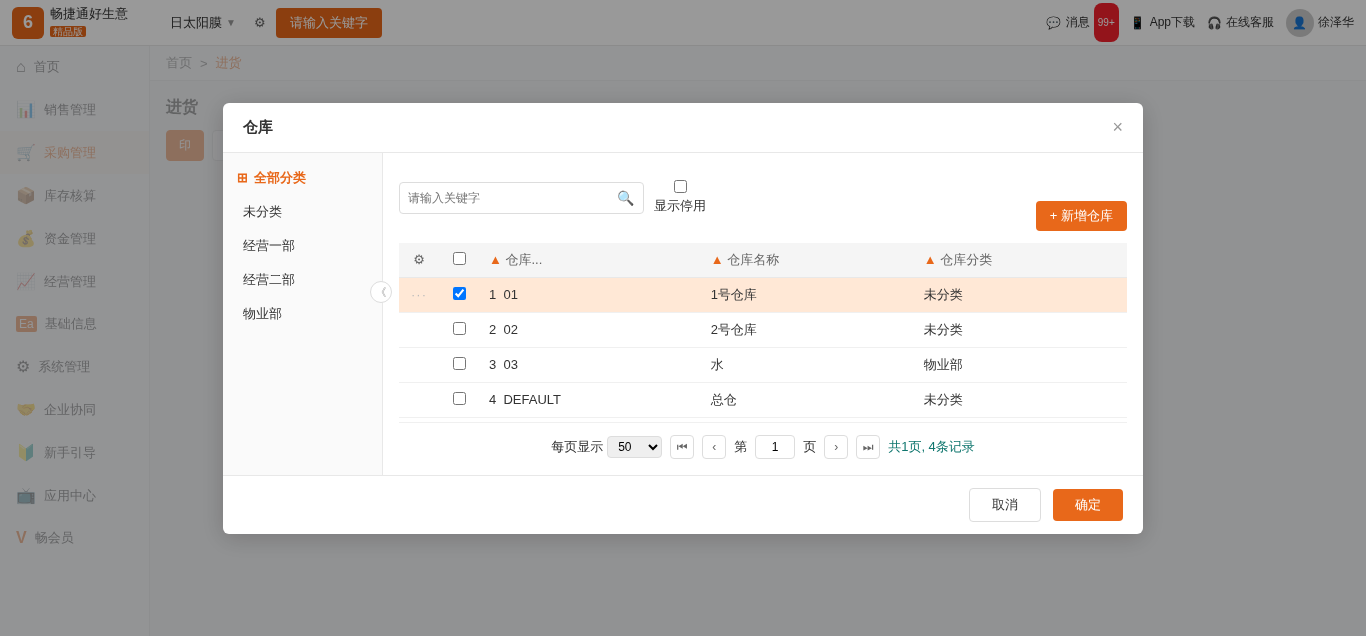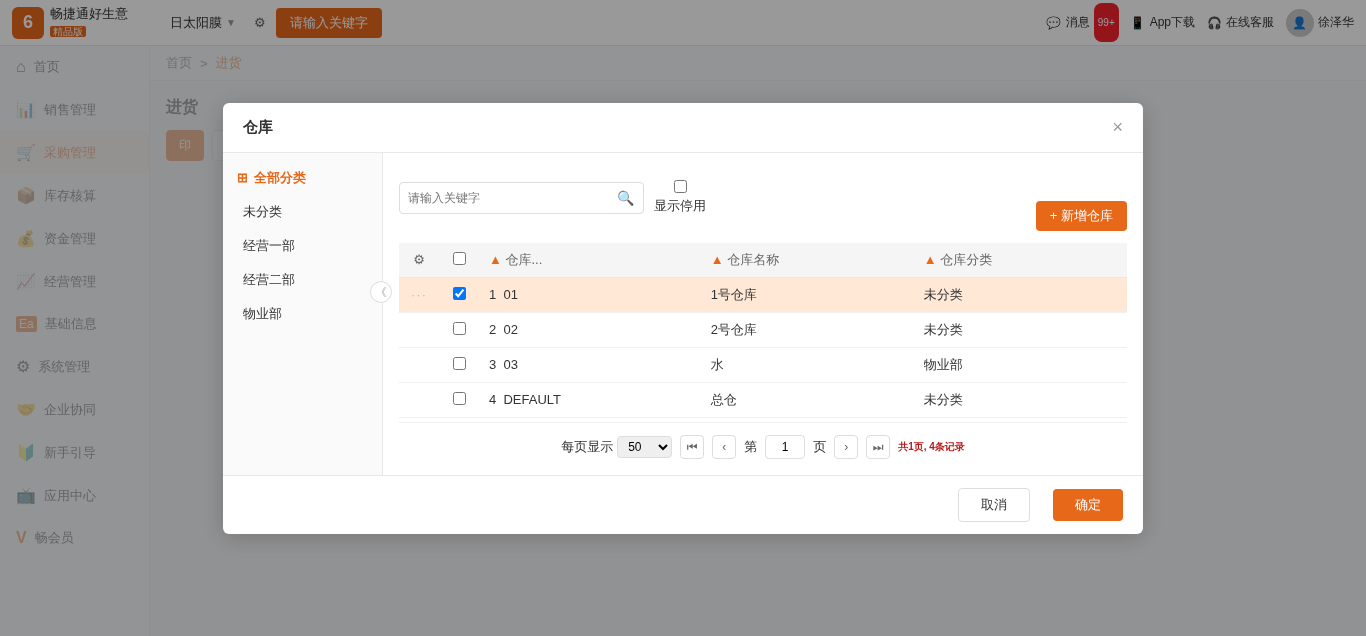--- a/index.html
+++ b/index.html
@@ -336,28 +336,28 @@
       background: #fff;
     }
     .page-input {
       width: 40px;
       height: 24px;
       border: 1px solid #ddd;
       border-radius: 4px;
       text-align: center;
       font-size: 12px;
     }
-    .page-info { color: #b91c1c; font-size: 10px; font-weight: bold; }
+    .page-info { color: #0f766e; font-size: 13px; }
 
     
     .modal-footer {
       display: flex;
       align-items: center;
       justify-content: flex-end;
-      gap: 23px;
+      gap: 12px;
       padding: 12px 20px;
       border-top: 1px solid #e8e8e8;
     }
     .btn-cancel {
       padding: 7px 22px;
       border: 1px solid #ddd;
       border-radius: 4px;
       background: #fff;
       cursor: pointer;
       font-size: 13px;

